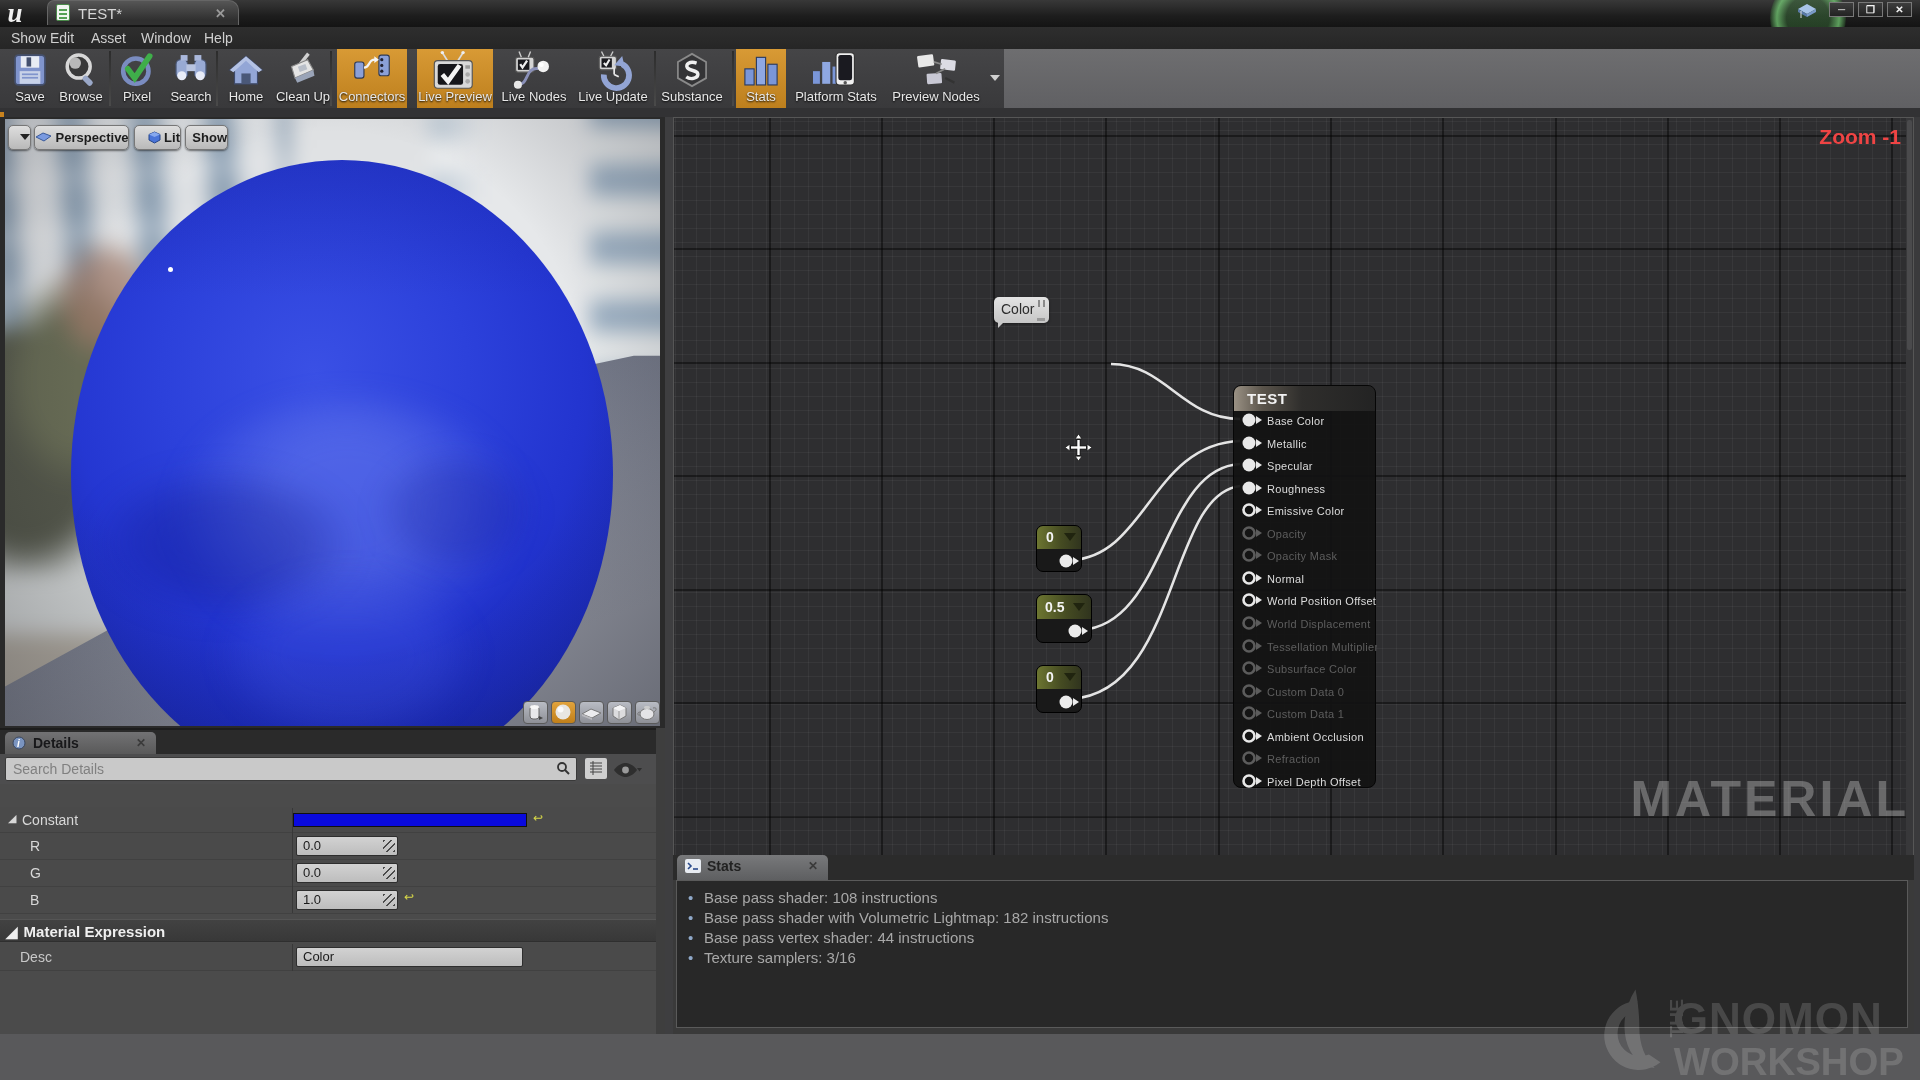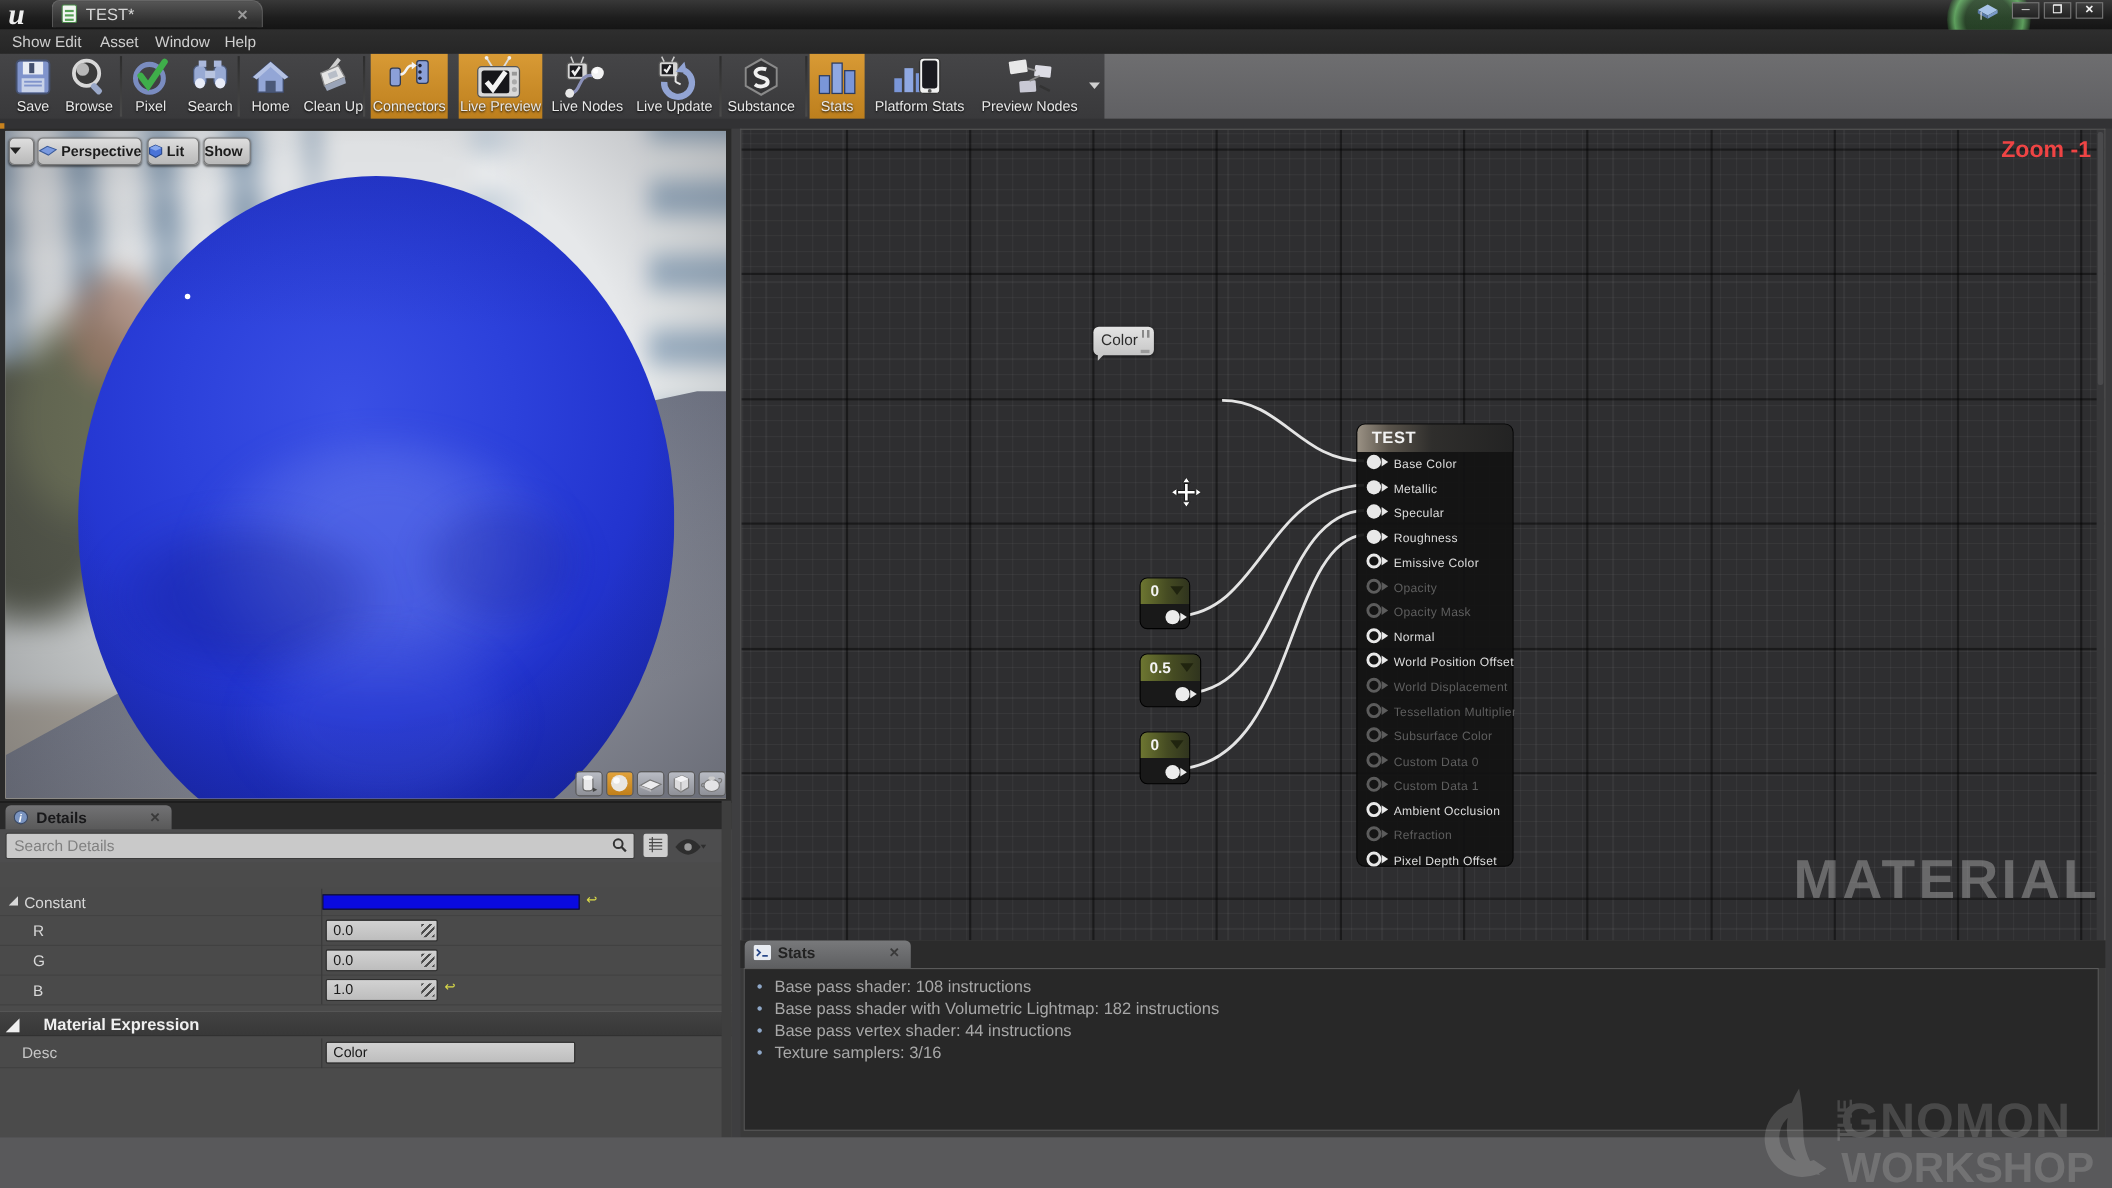--- a/index.html
+++ b/index.html
@@ -25,21 +25,21 @@
 #toolbarL{position:absolute;left:0;top:0;width:1004px;height:59px;background:linear-gradient(#454547,#39393b)}
 #toolbarR{position:absolute;left:1004px;top:0;width:916px;height:59px;background:linear-gradient(#6e6e70,#606063)}
 .tsep{position:absolute;top:2px;height:55px;width:2px;background:linear-gradient(#2c2c2c,#4a4a4a)}
 .tbtn{position:absolute;top:0;height:59px;color:#e8e8e8;font-size:13px;text-align:center}
 .tbtn .lab{position:absolute;bottom:4px;width:100%;left:0;text-shadow:0 1px 2px #000}
 .tbtn svg{position:absolute;top:4px;left:50%;transform:translateX(-50%) scale(1.15)}
 .tbtn.orange{background:linear-gradient(#d89a35,#bd7f1d)}
 
 #vpwrap{position:absolute;left:0;top:117px;width:665px;height:611px;background:#2a2a2a}
 #vp{position:absolute;left:5px;top:2px;width:655px;height:607px;overflow:hidden;background:#b9b9b4}
-.vbtn{position:absolute;top:6px;height:25px;background:linear-gradient(#dedede,#b9b9b9);border:1px solid #777;border-radius:5px;color:#1c1c1c;font-size:13px;font-weight:700;line-height:23px;text-align:left;box-shadow:0 1px 2px rgba(0,0,0,.5);white-space:nowrap}
+.vbtn{position:absolute;top:6px;height:25px;background:linear-gradient(#dedede,#b9b9b9);border:1px solid #777;border-radius:5px;color:#1c1c1c;font-size:13px;font-weight:700;line-height:23px;text-align:right;box-shadow:0 1px 2px rgba(0,0,0,.5);white-space:nowrap}
 .sbtn{position:absolute;top:582px;width:25px;height:23px;border-radius:4px;background:linear-gradient(#b9bcc4,#8e9097);border:1px solid #5a5a5a}
 .sbtn.sel{background:linear-gradient(#e2a33c,#c07f1a)}
 
 #details{position:absolute;left:0;top:728px;width:665px;height:306px;background:#4b4b4b}
 #dtabbar{position:absolute;left:0;top:0;width:665px;height:26px;background:#2a2a2a;border-top:2px solid #1d1d1d}
 #dtab{position:absolute;left:5px;top:2px;width:151px;height:24px;background:linear-gradient(#727274,#575757);border-radius:5px 5px 0 0;color:#18181a;font-size:14px;font-weight:700}
 #dsearchrow{position:absolute;left:0;top:26px;width:665px;height:30px;background:#4d4d4e}
 #dsearch{position:absolute;left:5px;top:3px;width:572px;height:24px;background:#c9c9c9;border:1px solid #3a3a3a;border-radius:2px;color:#808080;font-size:14px;line-height:22px;padding-left:7px}
 .dhead{position:absolute;left:0;width:665px;height:23px;background:linear-gradient(#424242,#383838);color:#efefef;font-size:15px;font-weight:700;line-height:23px;border-top:1px solid #555;border-bottom:1px solid #2f2f2f}
 .drow{position:absolute;left:0;width:665px;height:27px;border-bottom:1px solid #414141;background:#4a4a4a;color:#d8d8d8;font-size:14px}
@@ -371,21 +371,21 @@
  <div class="drow" style="top:132px">
         <span style="position:absolute;left:30px;top:5px">G</span>
         <div class="dinput">0.0<div class="spin"></div></div>
       </div>
  <div class="drow" style="top:159px">
         <span style="position:absolute;left:30px;top:5px">B</span>
         <div class="dinput">1.0<div class="spin"></div></div>
         <span style="position:absolute;left:404px;top:3px;color:#d8d848;font-size:12px">↩</span>
       </div>
  <div class="abs" style="left:292px;top:80px;width:1px;height:105px;background:#383838"></div>
- <div class="dhead" style="top:191px"><span style="margin-left:6px">◢</span><span style="margin-left:22px">Material Expression</span></div>
+ <div class="dhead" style="top:191px"><span style="margin-left:6px">◢</span><span style="margin-left:6px">Material Expression</span></div>
  <div class="drow" style="top:215px;height:28px">
         <span style="position:absolute;left:20px;top:6px;color:#c8c8c8">Desc</span>
    <div class="dinput" style="width:227px;top:4px">Color</div>
  </div>
  <div class="abs" style="left:292px;top:216px;width:1px;height:27px;background:#383838"></div>
  <div class="abs" style="left:656px;top:0;width:9px;height:306px;background:#3e3e3e"></div>
 </div>
 
 <div id="graph">
  <div id="grid"></div>

